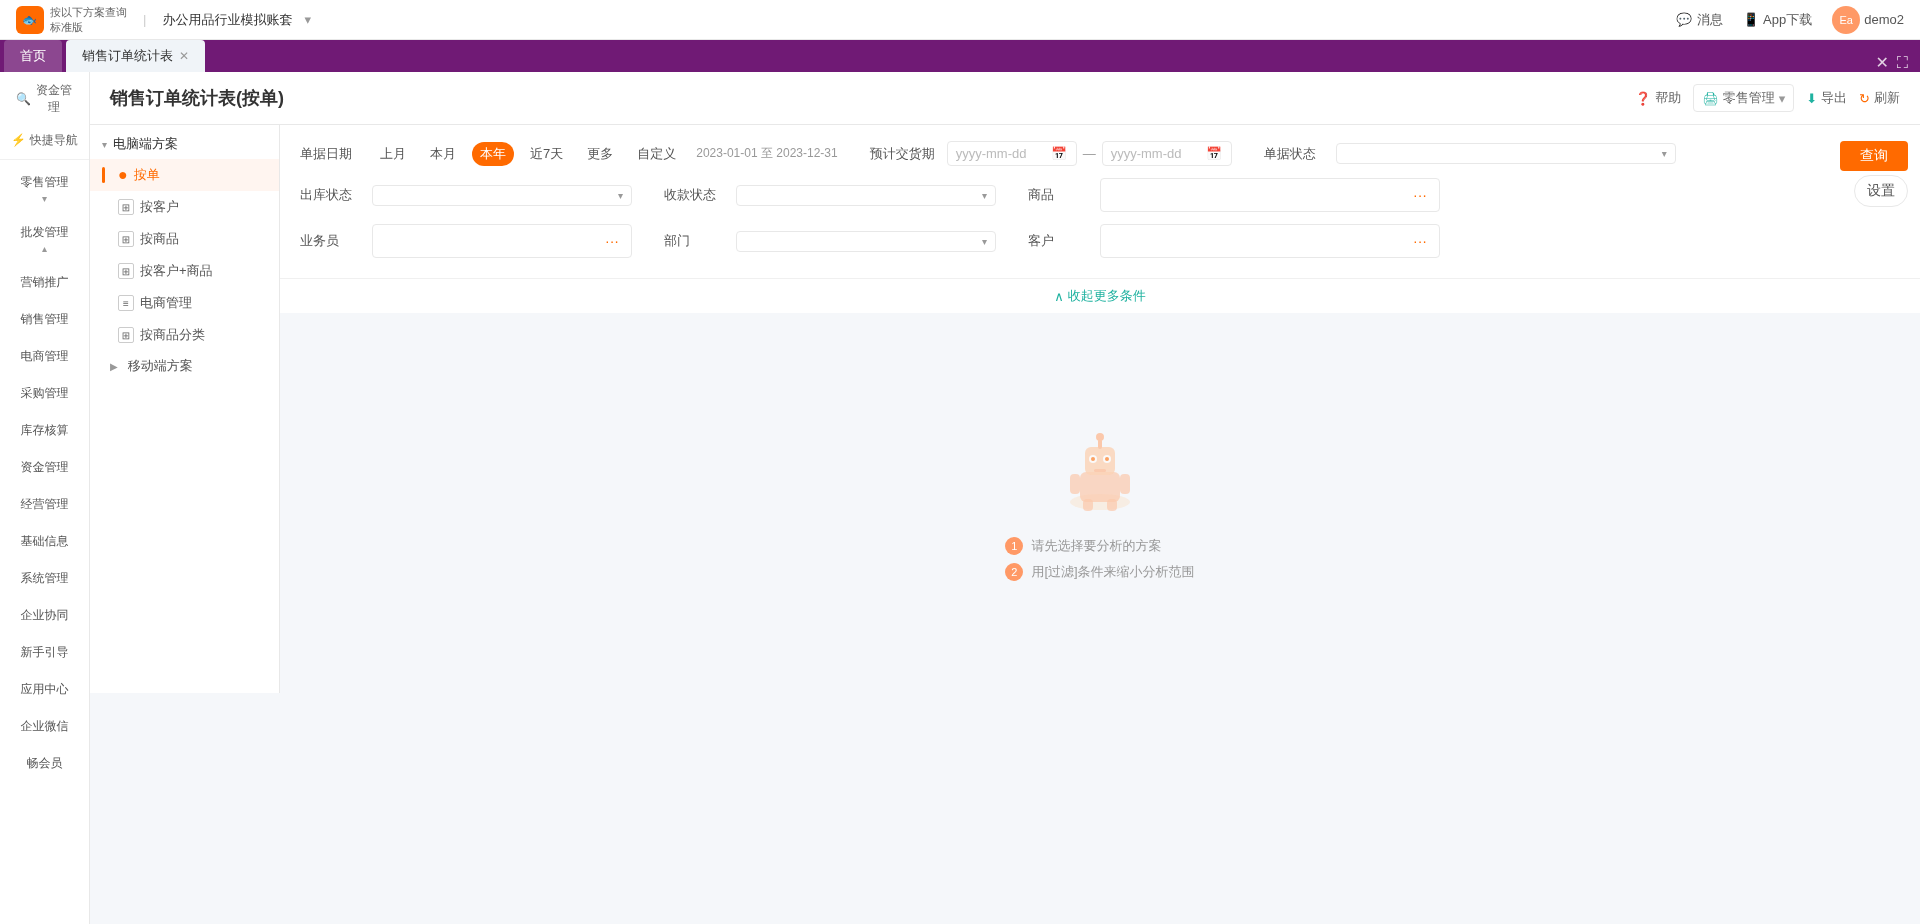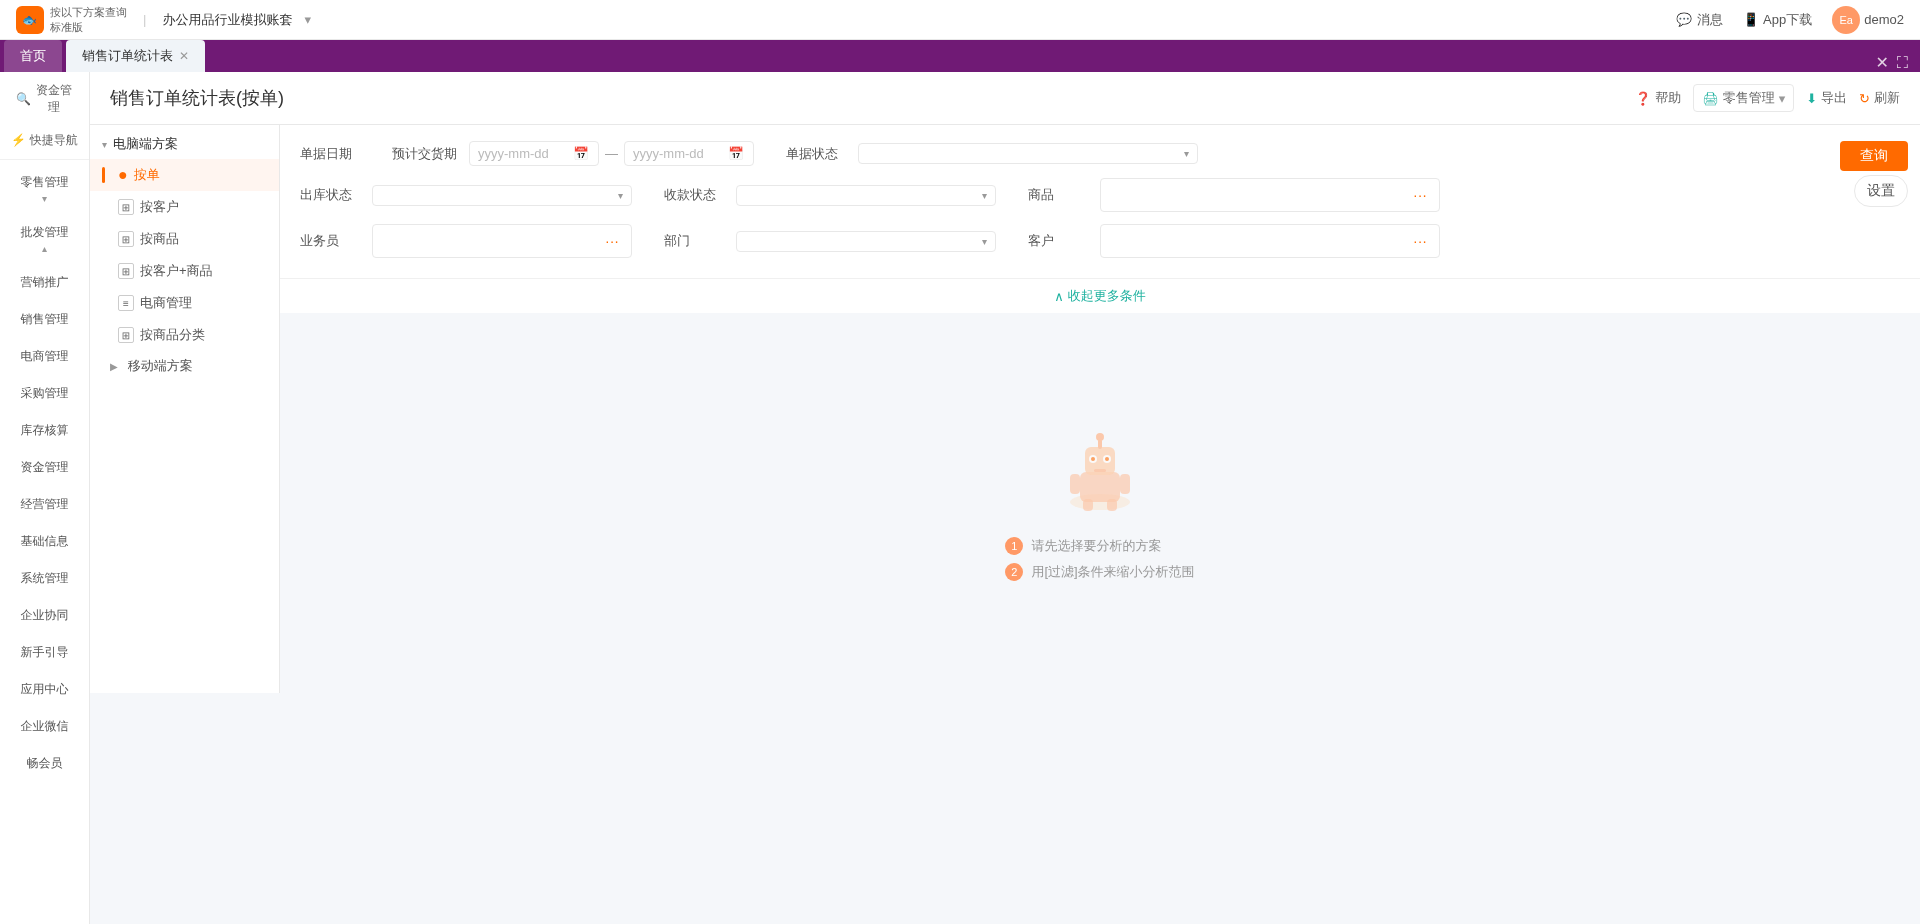--- a/index.html
+++ b/index.html
@@ -37,21 +37,21 @@
     .sidebar-divider { height: 1px; background: #f0f0f0; margin: 4px 0; }
     .sidebar-menu-item { padding: 10px 8px; text-align: center; cursor: pointer; color: #555; font-size: 13px; display: flex; flex-direction: column; align-items: center; gap: 2px; position: relative; }
     .sidebar-menu-item .arrow { font-size: 10px; color: #999; }
     .sidebar-menu-item .item-label { font-size: 12px; }
 
     
     .content-area { flex: 1; overflow-y: auto; background: #f5f7fa; }
 
     
     .page-header { background: #fff; padding: 12px 20px; display: flex; align-items: center; justify-content: space-between; border-bottom: 1px solid #e8e8e8; }
-    .page-title { font-size: 18px; font-weight: 400; color: #333; }
+    .page-title { font-size: 18px; font-weight: 700; color: #333; }
     .page-actions { display: flex; align-items: center; gap: 12px; }
     .page-action-btn { display: flex; align-items: center; gap: 4px; color: #666; font-size: 13px; cursor: pointer; }
     .template-print-btn { display: flex; align-items: center; gap: 4px; color: #666; font-size: 13px; cursor: pointer; padding: 4px 8px; border: 1px solid #e8e8e8; border-radius: 4px; }
 
     
     .panel-layout { display: flex; background: #fff; }
 
     
     .scheme-panel { width: 190px; border-right: 1px solid #e8e8e8; background: #fff; flex-shrink: 0; }
     .scheme-panel-header { padding: 10px 12px; display: flex; align-items: center; gap: 6px; border-bottom: 1px solid #f0f0f0; }
@@ -283,20 +283,29 @@
         </div>
       </div>
 
       <div style="flex:1; display:flex; flex-direction:column;">
         <div style="display:flex;">
           <div class="filter-panel">
             <div class="filter-rows">
 
               <div class="filter-row">
                 <span class="filter-label">单据日期</span>
+                <div class="date-range">
+                  <button class="date-btn">上月</button>
+                  <button class="date-btn">本月</button>
+                  <button class="date-btn active">本年</button>
+                  <button class="date-btn">近7天</button>
+                  <button class="date-btn">更多</button>
+                  <button class="date-btn">自定义</button>
+                  <span class="date-sub">2023-01-01 至 2023-12-31</span>
+                </div>
                 <span style="margin-left:20px;" class="filter-label">预计交货期</span>
                 <div class="date-input-group">
                   <div class="date-input">
                     <span style="color:#bbb;">yyyy-mm-dd</span>
                     <span style="color:#ff9966;">📅</span>
                   </div>
                   <span class="date-sep">—</span>
                   <div class="date-input">
                     <span style="color:#bbb;">yyyy-mm-dd</span>
                     <span style="color:#ff9966;">📅</span>

